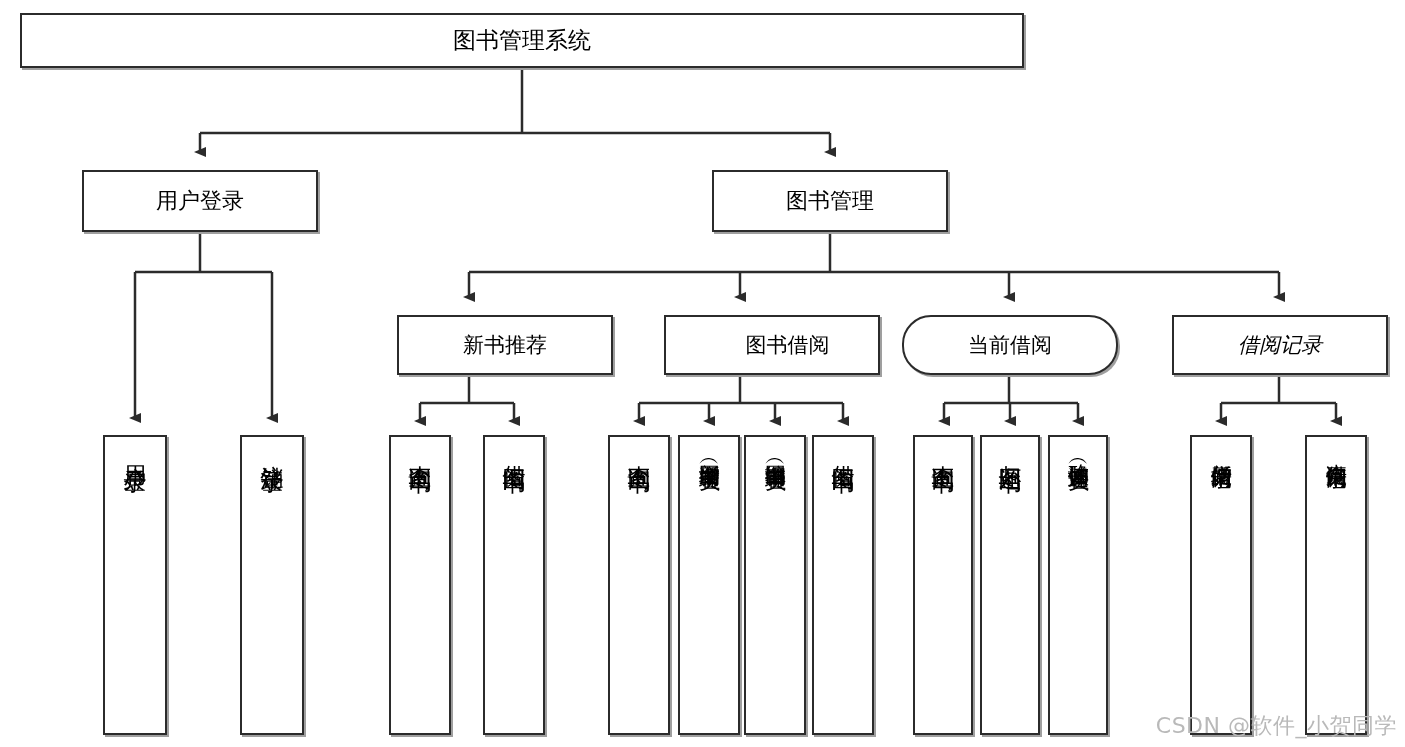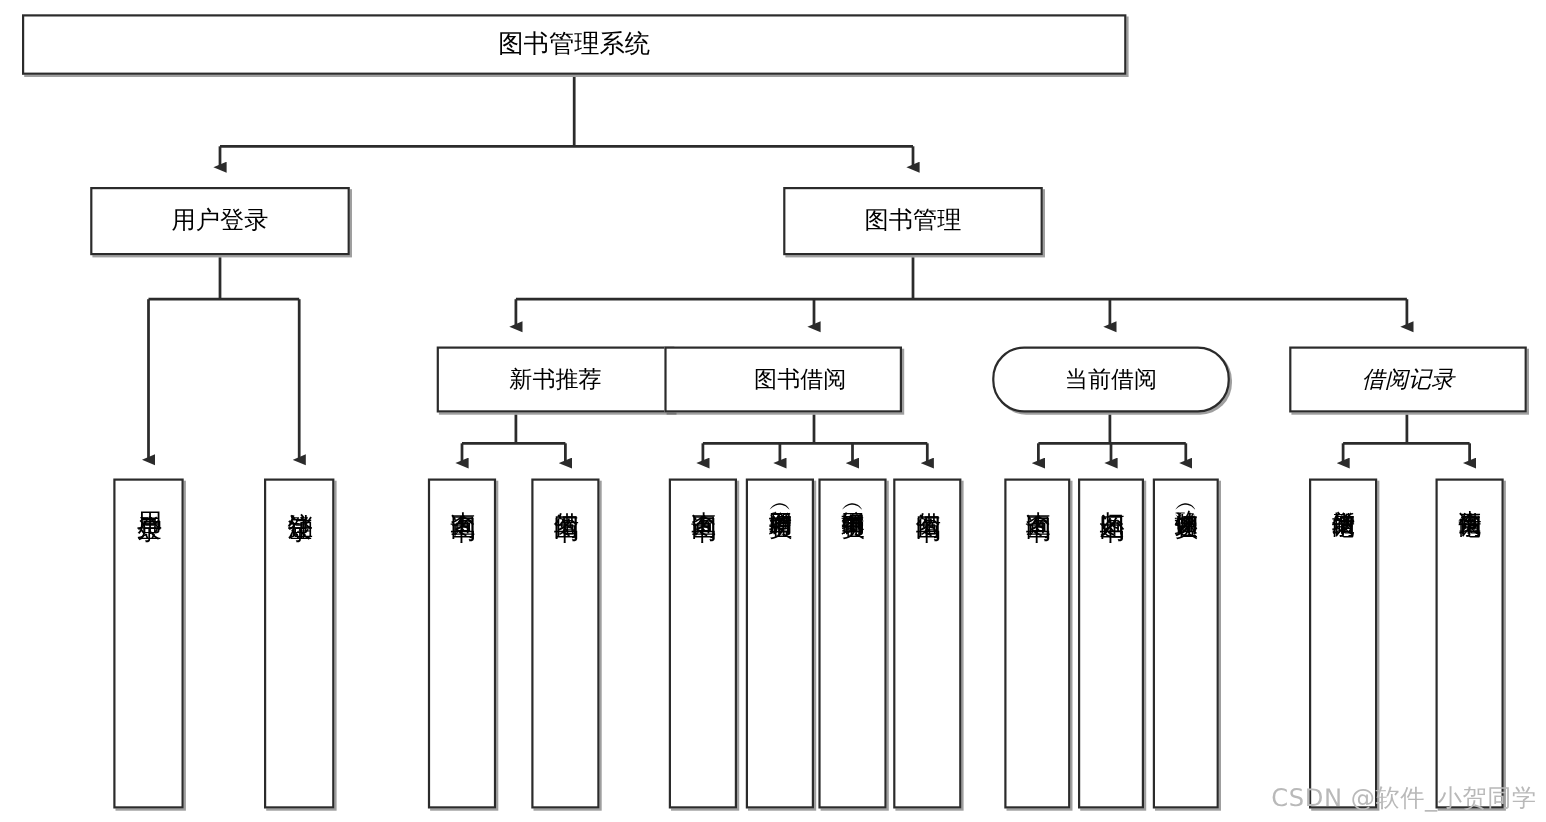--- a/index.html
+++ b/index.html
@@ -133,21 +133,21 @@
   <div class="node level1" style="left:82px; top:170px; width:236px; height:62px;">
     <span class="label">用户登录</span>
   </div>
   <div class="node level1" style="left:712px; top:170px; width:236px; height:62px;">
     <span class="label">图书管理</span>
   </div>
 
   <div class="node level2" style="left:362px; top:315px; width:216px; height:60px;margin-left:35px;">
     <span class="label">新书推荐</span>
   </div>
-  <div class="node level2" style="left:604px; top:315px; width:216px; height:60px;padding-left:31px;">
+  <div class="node level2" style="left:664px; top:315px; width:216px; height:60px;padding-left:31px;">
     <span class="label">图书借阅</span>
   </div>
   <div class="node level2" style="left:902px; top:315px; width:216px; height:60px;border-radius:29px;">
     <span class="label">当前借阅</span>
   </div>
   <div class="node level2" style="left:1172px; top:315px; width:216px; height:60px;font-style:italic;">
     <span class="label">借阅记录</span>
   </div>
 
   <div class="node leaf" style="left:103px; top:435px; width:64px; height:300px;">

